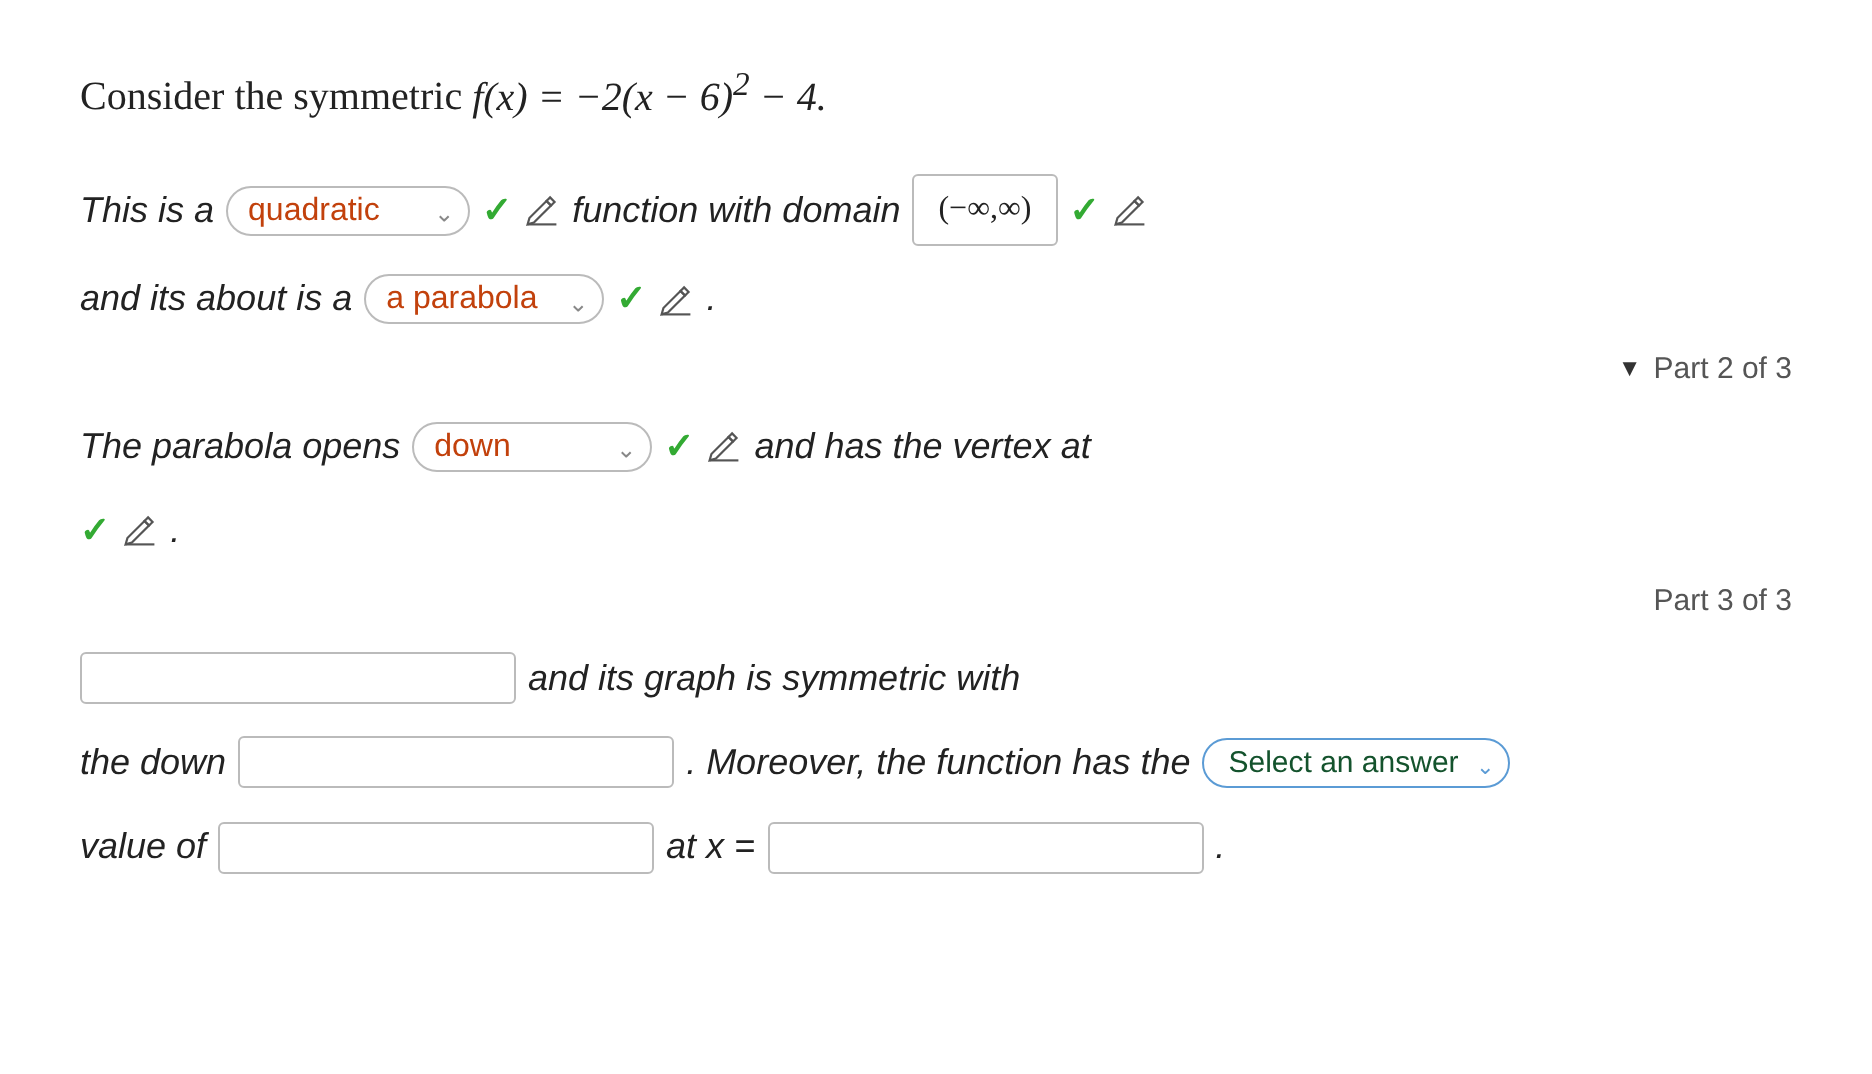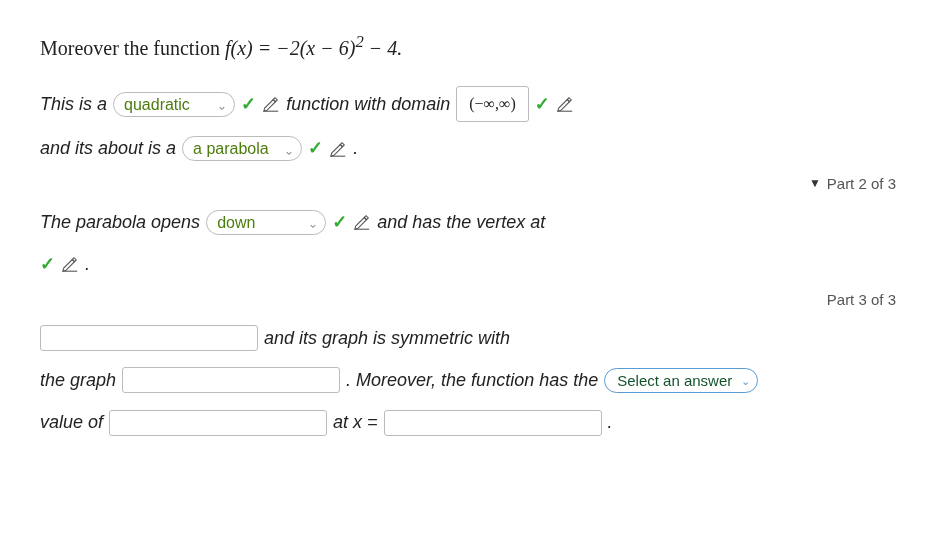--- a/index.html
+++ b/index.html
@@ -26,21 +26,21 @@
       flex-wrap: wrap;
       gap: 6px;
       margin-bottom: 10px;
       line-height: 1.8;
     }
     .dropdown-select {
       border: 1px solid #bbb;
       border-radius: 14px;
       padding: 3px 28px 3px 10px;
       font-size: 16px;
-      color: #4d7c0f;
+      color: #c2410c;
       background: #fff;
       appearance: none;
       -webkit-appearance: none;
       cursor: pointer;
       position: relative;
       min-width: 120px;
     }
     .select-wrapper {
       position: relative;
       display: inline-flex;
@@ -154,21 +154,21 @@
       font-size: 18px;
       font-style: italic;
     }
   </style>
 </head>
 <body>
 
 <div class="main-content">
 
   <div class="math-title">
-    <span>Moreover the function</span>
+    <span>Consider the symmetric</span>
     <em> f(x) = −2(x − 6)<sup>2</sup> − 4.</em>
   </div>
 
   <div class="line">
     <span class="text-normal">This is a</span>
     <div class="select-wrapper">
       <select class="dropdown-select">
         <option>quadratic</option>
         <option>linear</option>
         <option>exponential</option>
@@ -255,21 +255,21 @@
   <div class="part-label">
     <span>Part 3 of 3</span>
   </div>
 
   <div class="line">
     <input type="text" class="text-input medium" value="" style="">
     <span class="text-normal">and its graph is symmetric with</span>
   </div>
 
   <div class="line">
-    <span class="text-normal">the graph</span>
+    <span class="text-normal">the down</span>
     <input type="text" class="text-input medium" value="" style="">
     <span class="text-normal">. Moreover, the function has the</span>
     <div class="select-answer-wrapper">
       <select class="select-answer-btn">
         <option>Select an answer</option>
         <option>maximum</option>
         <option>minimum</option>
       </select>
     </div>
   </div>

